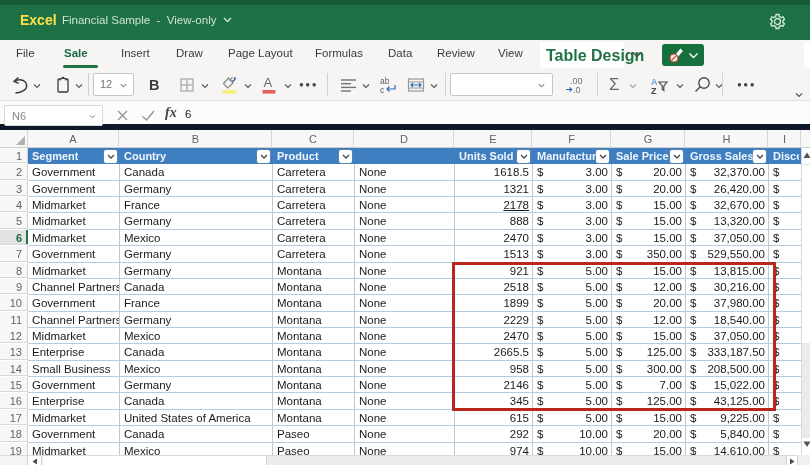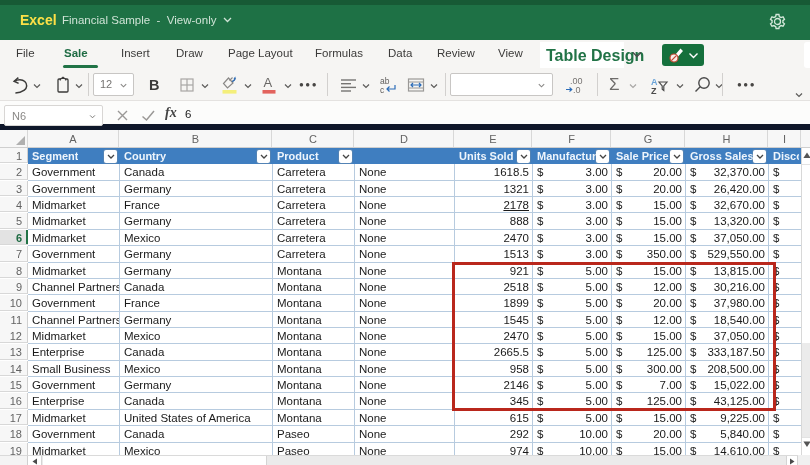--- a/index.html
+++ b/index.html
@@ -491,21 +491,21 @@
       </div>
       <div class="c m" style="left:769px;width:33px;">
         <s>$</s>
       </div>
     </div>
 <div class="row" style="top:312px;height:16px;">
       <div class="c t" style="left:28px;width:92px;">Channel Partners</div>
       <div class="c t" style="left:120px;width:153px;">Germany</div>
       <div class="c t" style="left:273px;width:82px;">Montana</div>
       <div class="c t" style="left:355px;width:100px;">None</div>
-      <div class="c n" style="left:455px;width:78px;">1545</div>
+      <div class="c n" style="left:455px;width:78px;">2229</div>
       <div class="c m" style="left:533px;width:79px;">
         <s>$</s>
         <b>5.00</b>
       </div>
       <div class="c m" style="left:612px;width:74px;">
         <s>$</s>
         <b>12.00</b>
       </div>
       <div class="c m" style="left:686px;width:83px;">
         <s>$</s>

